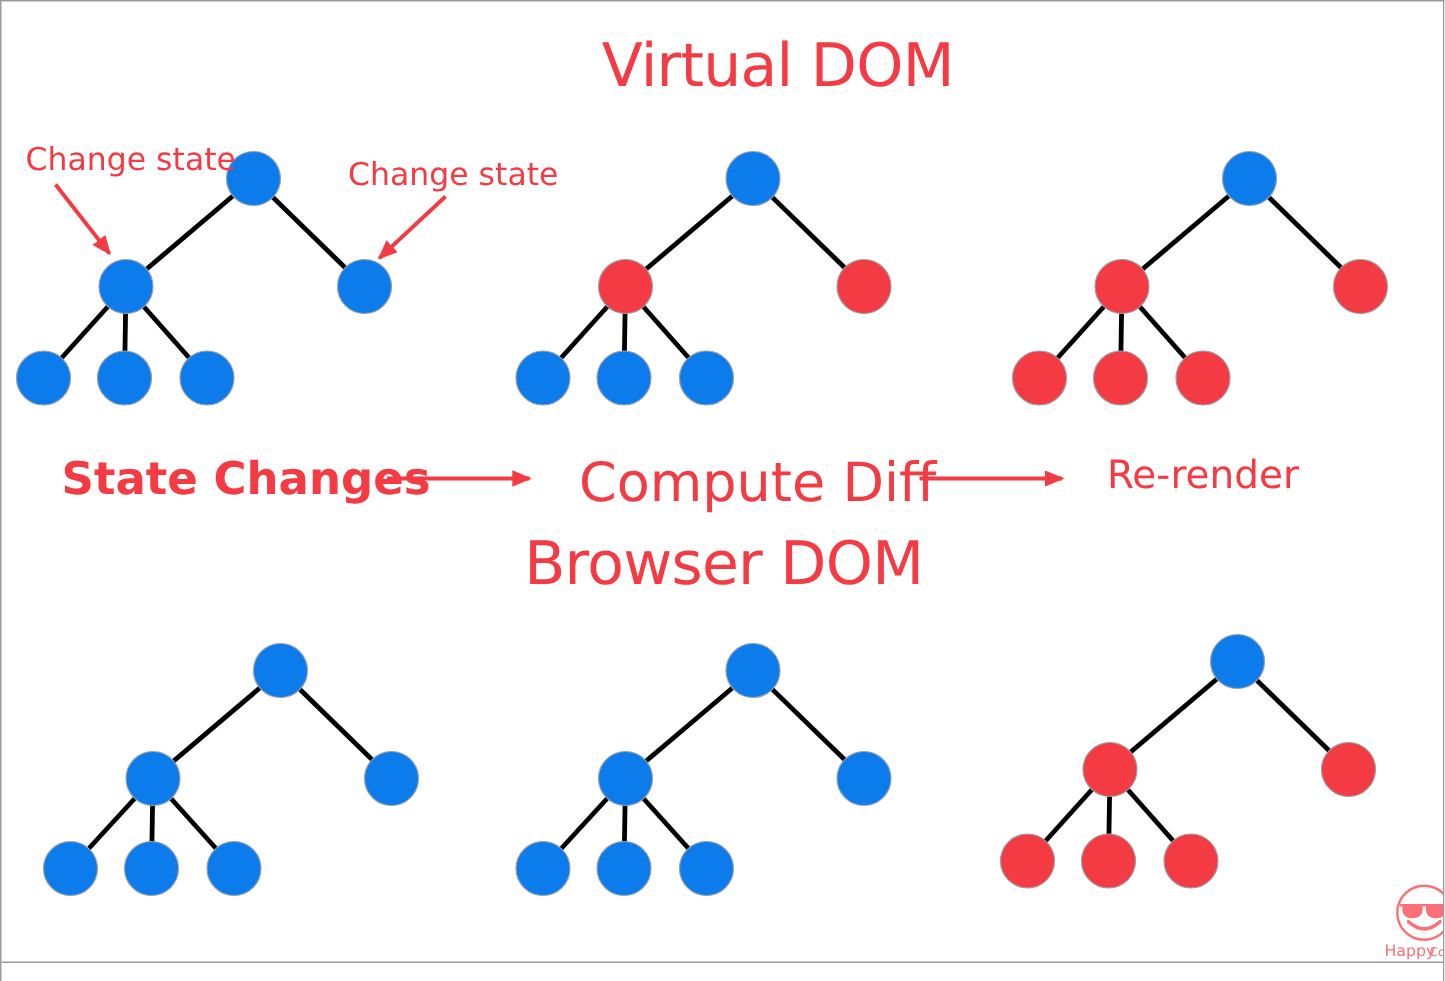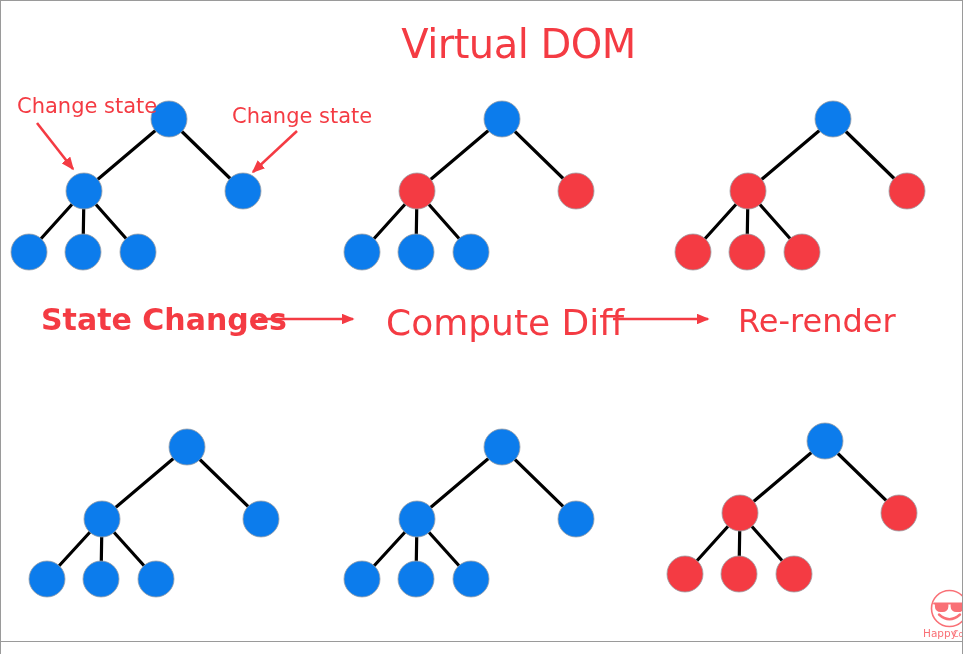--- a/index.html
+++ b/index.html
@@ -68,21 +68,21 @@
     left: 40px; top: 301px;
     font-size: 30px;
     font-weight: bold;
   }
   #step-compute-diff {
     left: 385px; top: 301px;
     font-size: 36px;
   }
   #step-rerender {
     left: 737px; top: 301px;
-    font-size: 32px;
+    font-size: 26px;
   }
   
   #logo {
     position: absolute;
     left: 920px;
     top: 586px;
     width: 57px;
     height: 56px;
   }
   #logo svg { display:block; }
@@ -175,20 +175,21 @@
     <g id="flow-arrows-layer">
         <line x1="257" y1="318" x2="352" y2="318" stroke="#f43b43" stroke-width="2.6" marker-end="url(#arrowhead)"></line>
         <line x1="612" y1="318" x2="707" y2="318" stroke="#f43b43" stroke-width="2.6" marker-end="url(#arrowhead)"></line>
       </g>
   </svg>
 
   <div class="bottom-rule"></div>
 
   <div class="txt" id="title-virtual-dom">Virtual DOM</div>
 
+  <div class="txt" id="title-browser-dom">Browser DOM</div>
 
   <div class="txt" id="label-change-state-left">Change state</div>
 
   <div class="txt" id="label-change-state-right">Change state</div>
 
   <div class="txt" id="step-state-changes">State Changes</div>
 
   <div class="txt" id="step-compute-diff">Compute Diff</div>
 
   <div class="txt" id="step-rerender">Re-render</div>

